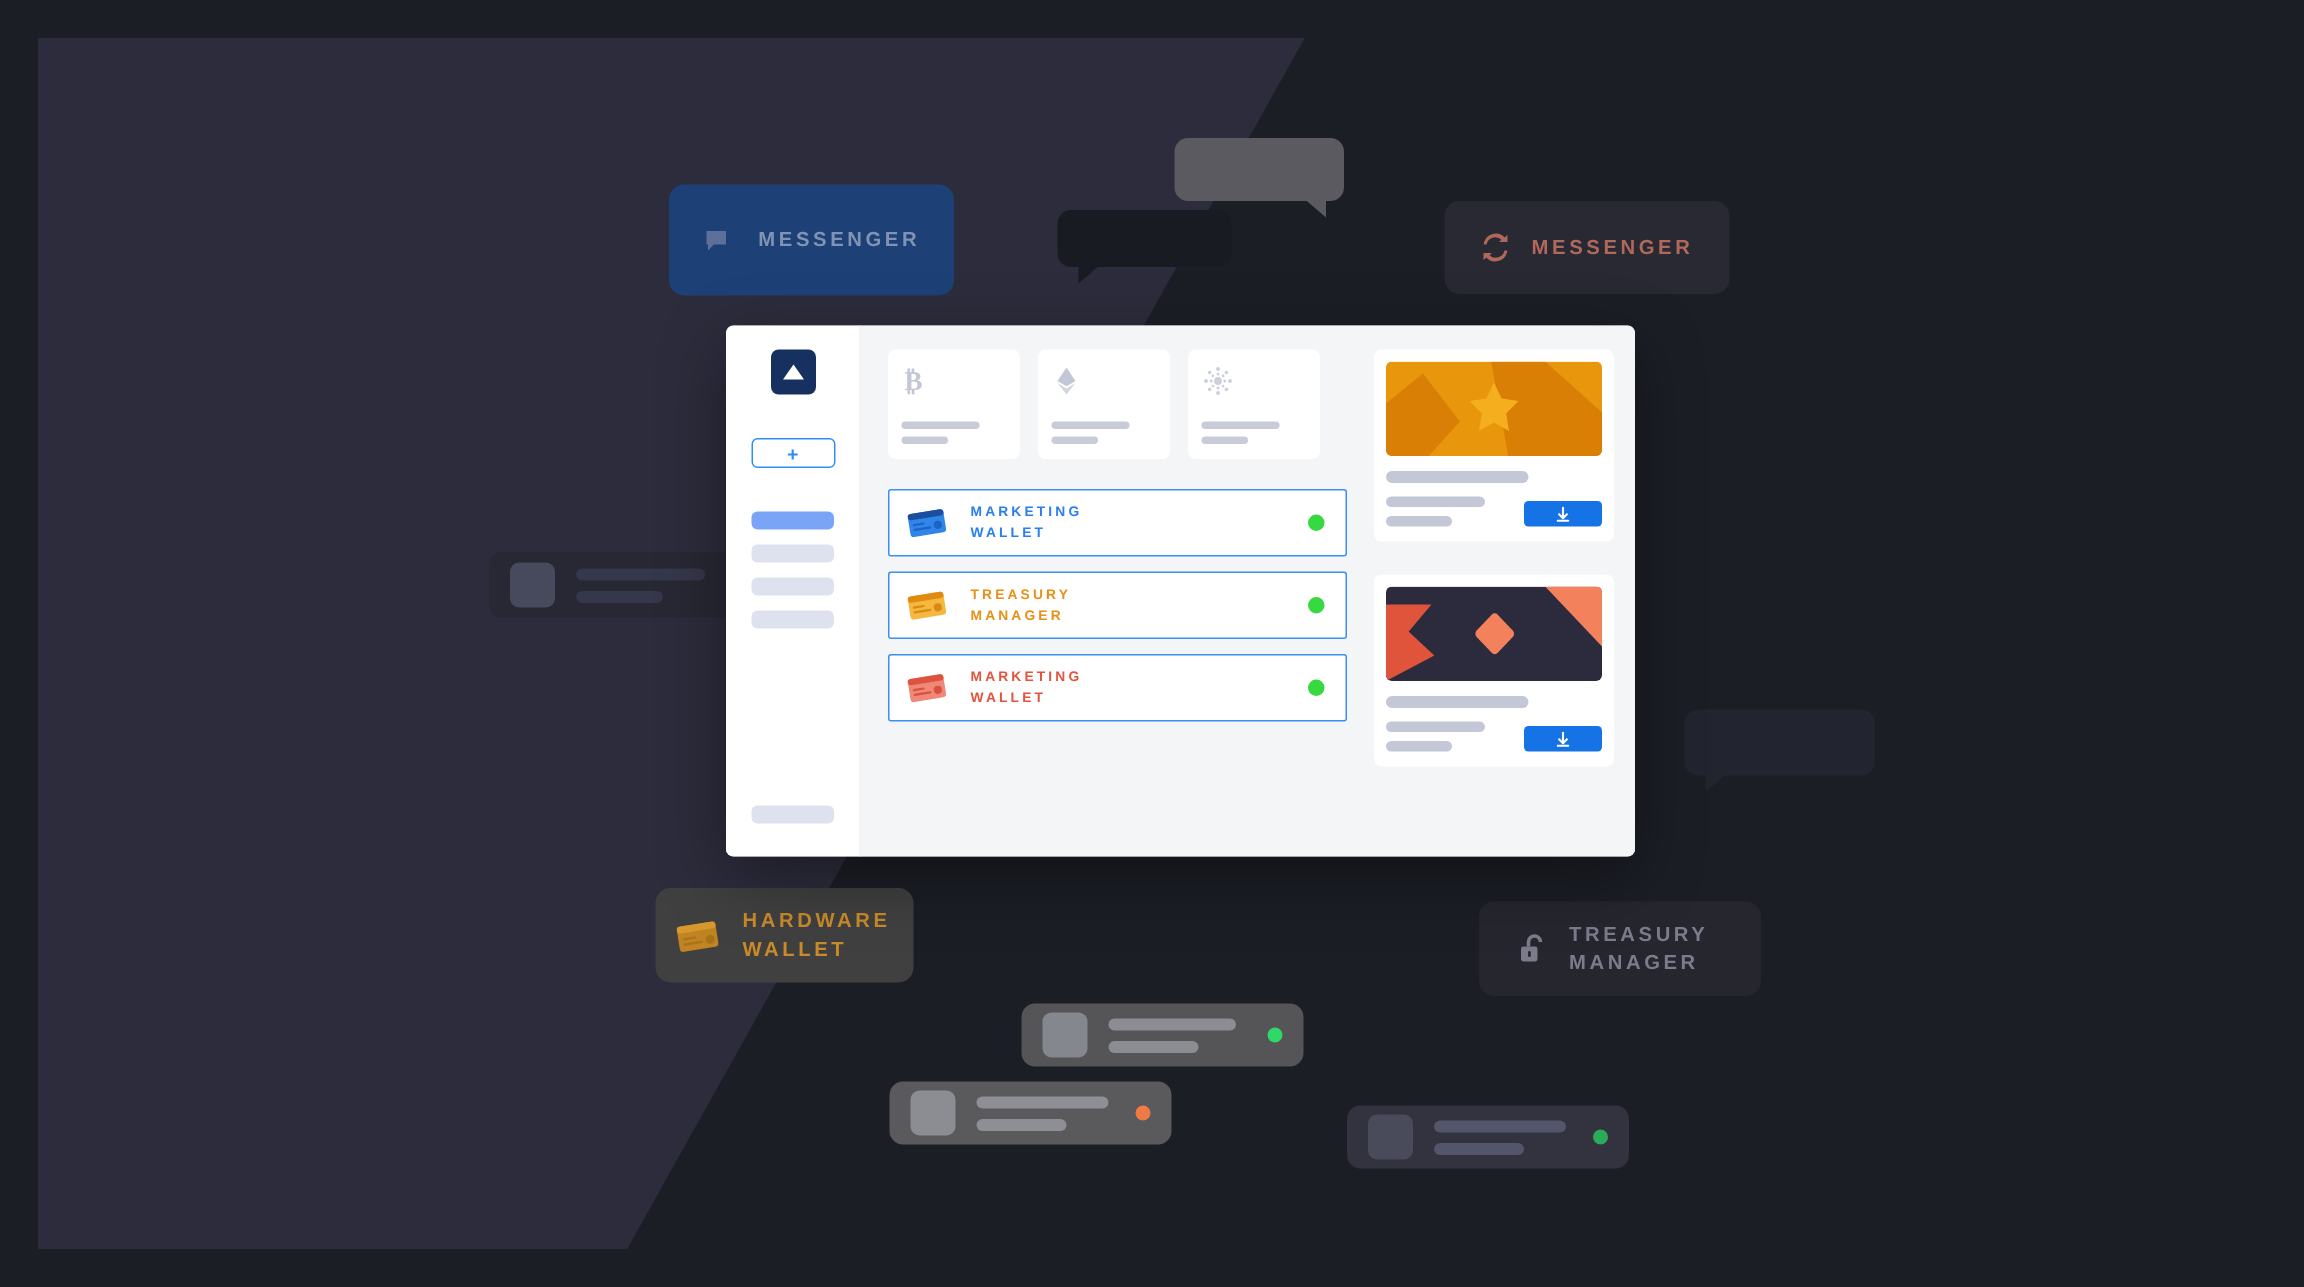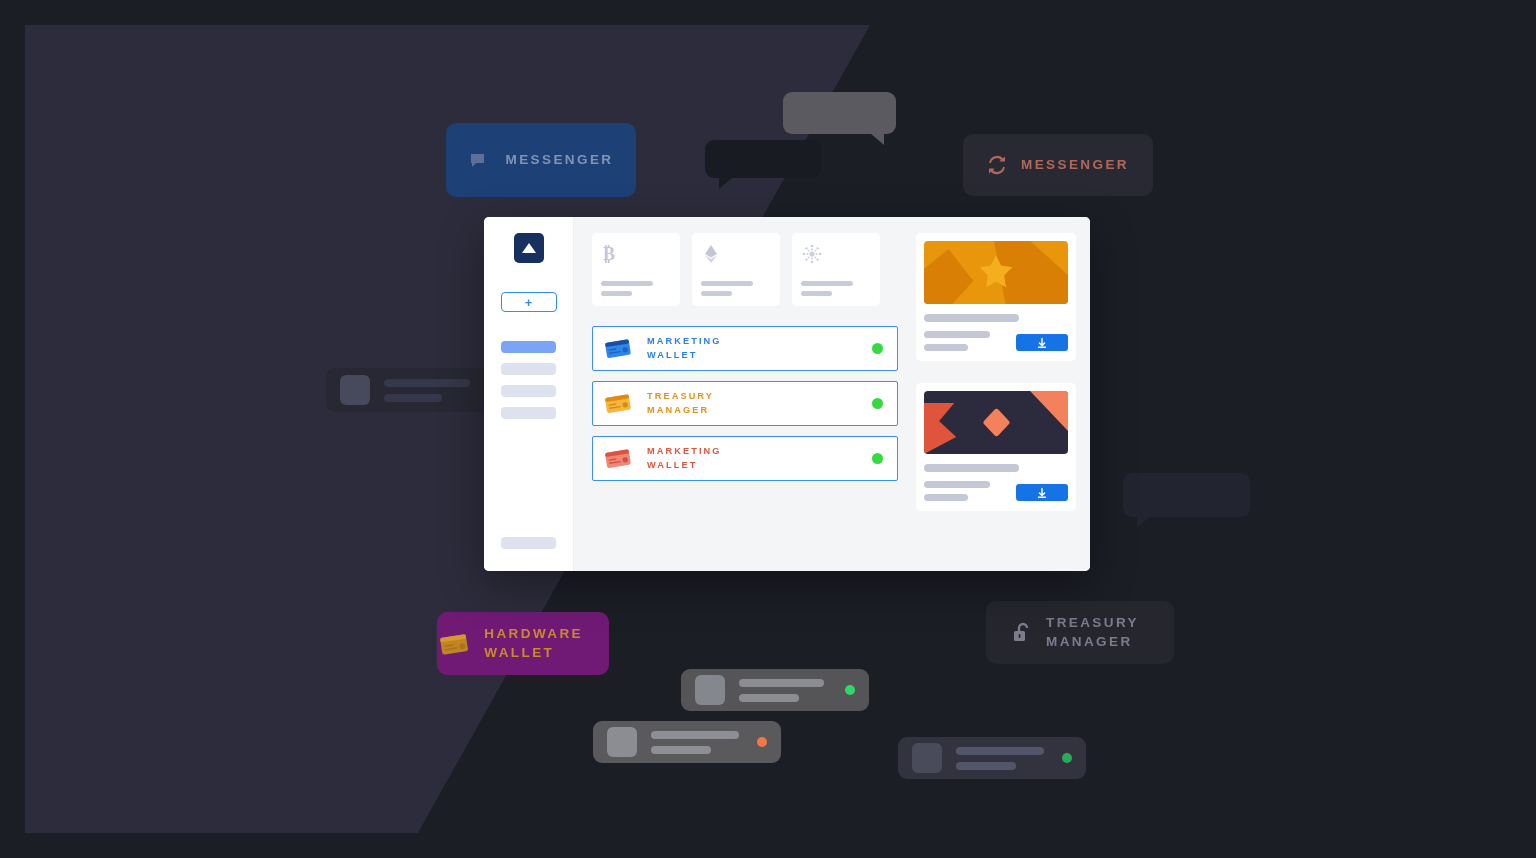--- a/index.html
+++ b/index.html
@@ -56,26 +56,25 @@
     gap:20px;
   }
   .badge-exchange {
     left:963px; top:134px;
     width:190px; height:62px;
     background:#292934;
     color:#b0685a;
     justify-content:center;
   }
   .badge-hardware {
-    left:437px; top:612px;
+    left:437px; top:592px;
     width:172px; height:63px;
-    background:#701a75;
+    background:#404040;
     color:#c98a2a;
     padding-left:12px;
-    justify-content:flex-end;
   }
   .badge-password {
     left:986px; top:601px;
     width:188px; height:63px;
     background:#26262f;
     color:#7b7b8c;
     padding-left:26px;
   }
 
   .ico { flex:0 0 auto; display:block; }

